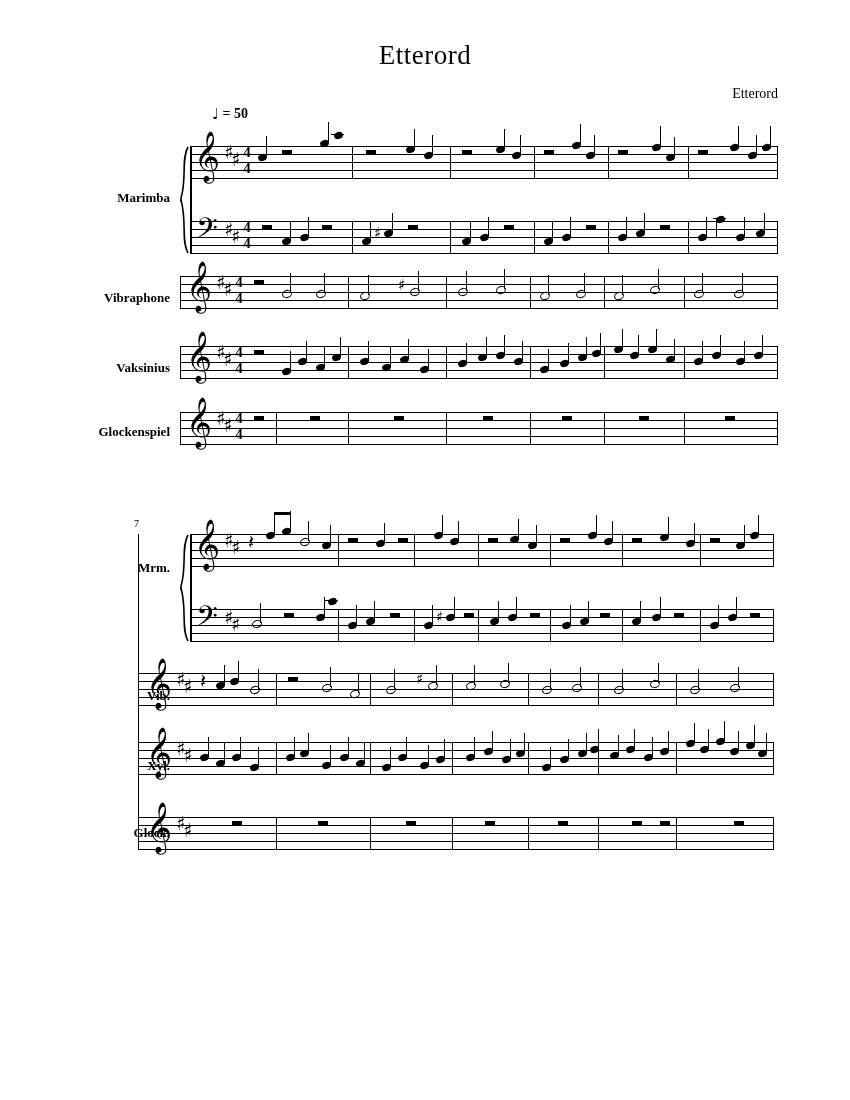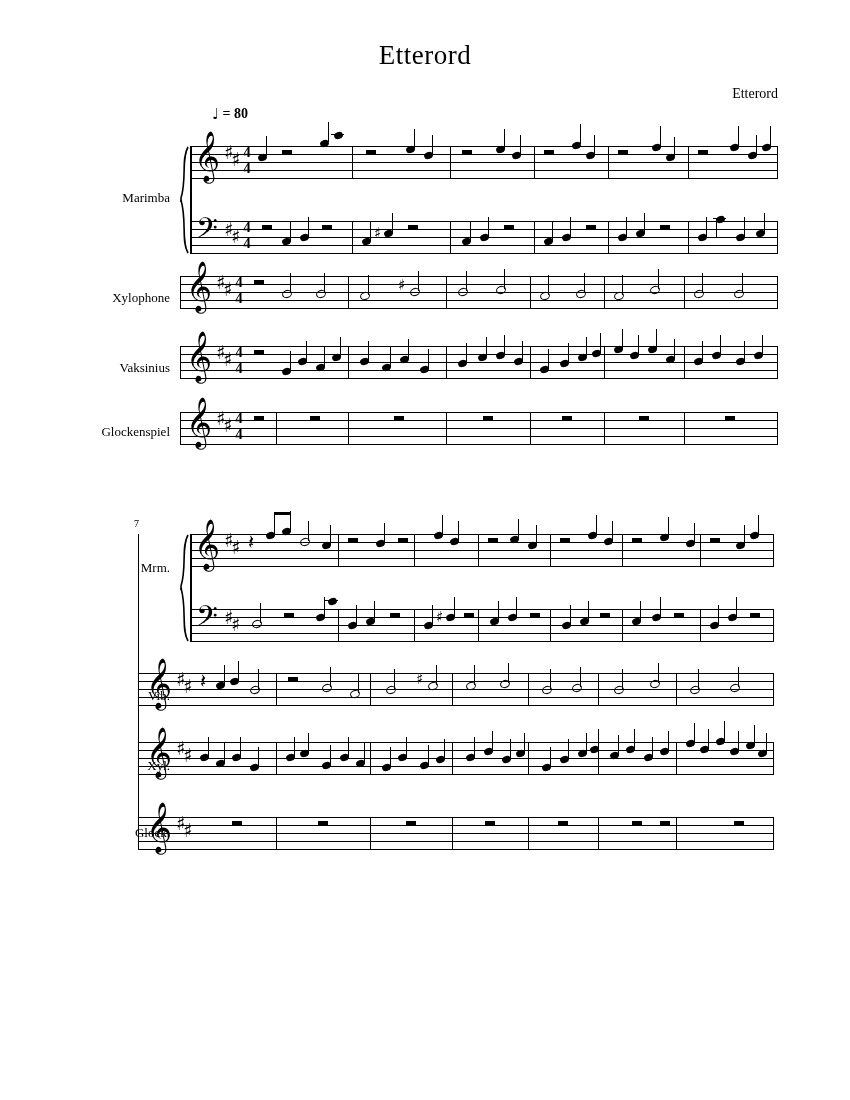--- a/index.html
+++ b/index.html
@@ -74,20 +74,21 @@
     color: #000;
   }
 
   
   .instr-label {
     position: absolute;
     font-size: 13px;
     font-family: "Liberation Serif", serif;
     text-align: right;
     white-space: nowrap;
+    font-weight: bold;
   }
 
   
   .staff {
     position: absolute;
     background:
       repeating-linear-gradient(
         to bottom,
         #000 0px, #000 1px,
         transparent 1px, transparent 8px
@@ -191,27 +192,27 @@
 </head>
 <body>
 
 <div class="page">
 
   <div class="score-title">Etterord</div>
   <div class="score-composer">Etterord</div>
 
   <div class="tempo">
     <span class="note-glyph">♩</span>
-    <span>= 80</span>
+    <span>= 50</span>
   </div>
 
   <div class="system" id="system-1">
 
     <div class="instr-label" style="left:60px; top:60px; width:110px;">Marimba</div>
-    <div class="instr-label" style="left:60px; top:160px; width:110px;">Xylophone</div>
+    <div class="instr-label" style="left:60px; top:160px; width:110px;">Vibraphone</div>
     <div class="instr-label" style="left:60px; top:230px; width:110px;">Vaksinius</div>
     <div class="instr-label" style="left:50px; top:294px; width:120px;">Glockenspiel</div>
 
     <div class="brace" style="left:176px; top:16px;">
       <svg width="14" height="108" viewBox="0 0 14 108">
         <path d="M12 1 C5 13, 11 33, 5 52 C11 33, 5 13, 12 1 Z" fill="none" stroke="#000" stroke-width="1.6"></path>
         <path d="M12 107 C5 95, 11 75, 5 54 C11 75, 5 95, 12 107 Z" fill="none" stroke="#000" stroke-width="1.6"></path>
         <path d="M5 52 L5 56" stroke="#000" stroke-width="1.6"></path>
       </svg>
     </div>

